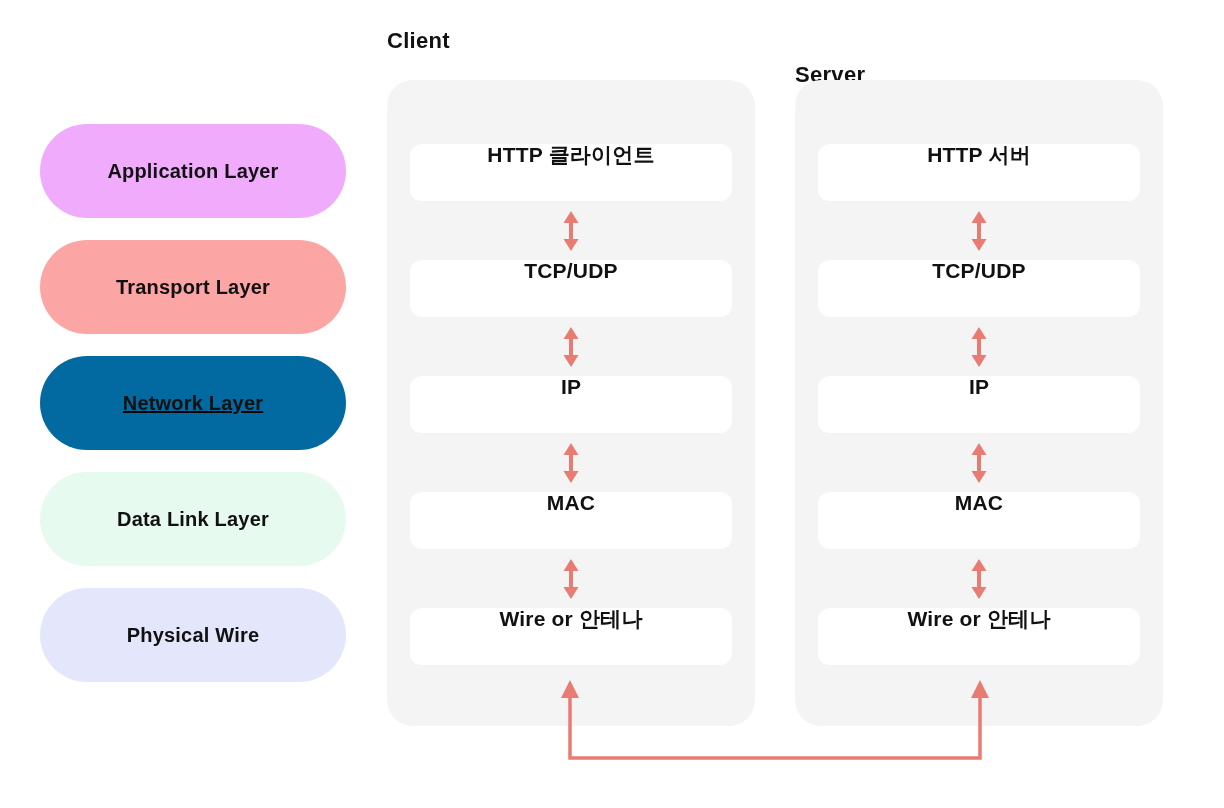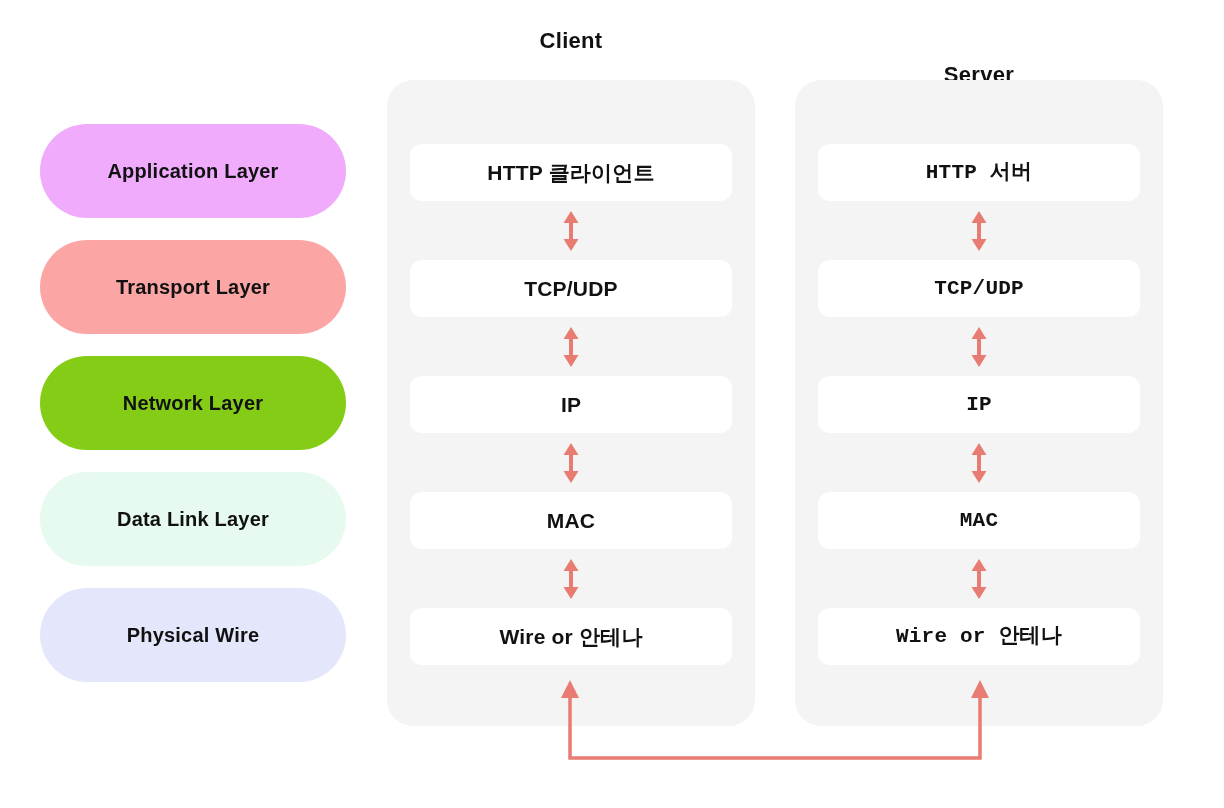--- a/index.html
+++ b/index.html
@@ -46,55 +46,54 @@
     letter-spacing: 0.2px;
     line-height: 1;
     text-align: center;
   }
 
   
   .col-header {
     position: absolute;
     top: 28px;
     width: 368px;
-    text-align: center;
     font-size: 22px;
     font-weight: bold;
     color: #111111;
     letter-spacing: 0.3px;
   }
   #header-client { left: 387px; }
   #header-server { left: 795px; margin-top: 34px; }
 
   
   .stack-panel {
     position: absolute;
     top: 80px;
     width: 368px;
     height: 646px;
     background: #F4F4F4;
     border-radius: 26px;
   }
   #panel-client { left: 387px; }
-  #panel-server { left: 795px; font-family: Liberation Mono, monospace; }
+  #panel-server { left: 795px; }
 
   .panel-inner {
     position: absolute;
     left: 23px;
     top: 64px;
     width: 322px;
   }
 
   .stack-node {
     width: 322px;
     height: 57px;
     background: #FFFFFF;
     border-radius: 12px;
     display: flex;
-    align-items: center;
+    align-items: flex-start;
     justify-content: center;
     box-sizing: border-box;
   }
   .stack-node-label {
     font-size: 21px;
     font-weight: bold;
     color: #111111;
     letter-spacing: 0.2px;
     line-height: 1;
     white-space: nowrap;
@@ -129,21 +128,21 @@
   <div class="legend-col">
 
     <div class="legend-pill" style="background:#f0abfc;">
       <span class="legend-pill-label">Application Layer</span>
     </div>
 
     <div class="legend-pill" style="background:#fca5a5;">
       <span class="legend-pill-label">Transport Layer</span>
     </div>
 
-    <div class="legend-pill" style="background:#84cc16;">
+    <div class="legend-pill" style="background:#0369a1;text-decoration:underline;">
       <span class="legend-pill-label">Network Layer</span>
     </div>
 
     <div class="legend-pill" style="background:#E6FAF0;">
       <span class="legend-pill-label">Data Link Layer</span>
     </div>
 
     <div class="legend-pill" style="background:#E4E7FB;">
       <span class="legend-pill-label">Physical Wire</span>
     </div>

